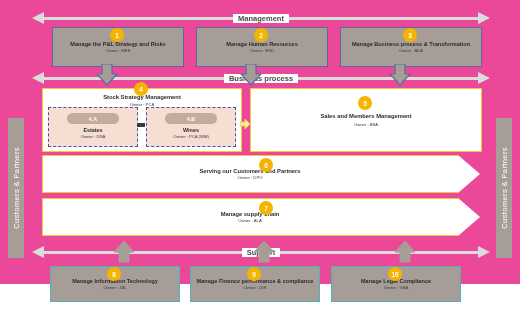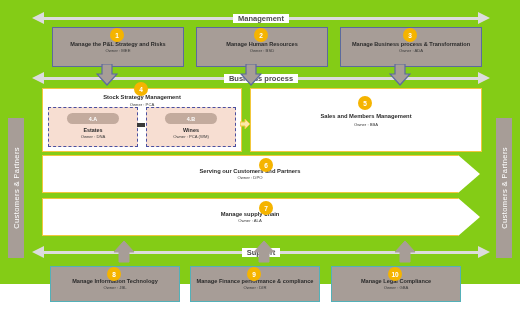--- a/index.html
+++ b/index.html
@@ -2,21 +2,21 @@
 <html><head>
 <meta charset="utf-8">
 <style>
   html,body{margin:0;padding:0;}
   body{
     width:520px;height:318px;
     background:#ffffff;
     font-family:"Liberation Sans", sans-serif;
     overflow:hidden;
   }
-  #root{position:relative;width:520px;height:284px;background:#84cc16;}
+  #root{position:relative;width:520px;height:284px;background:#ec4899;}
 
   
   .sidebar{
     position:absolute;top:118px;width:16px;height:140px;
     background:#a79d97;
     display:flex;align-items:center;justify-content:center;
   }
   .sidebar.left{left:8px;}
   .sidebar.right{left:496px;}
   .sidebar .vtext{

